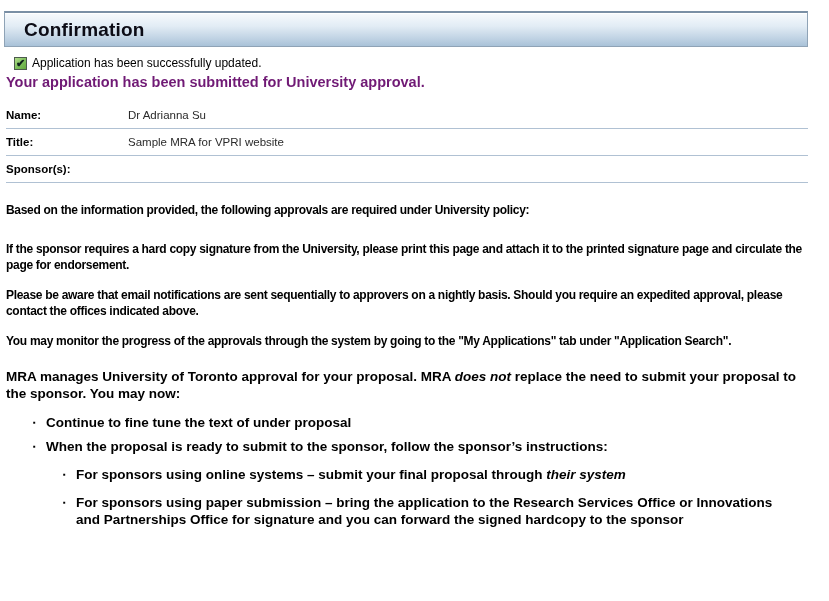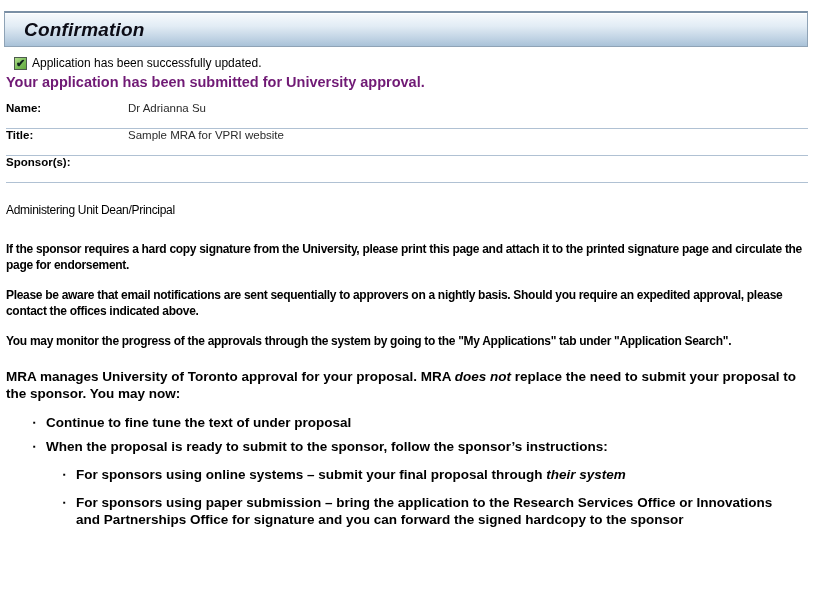--- a/index.html
+++ b/index.html
@@ -19,21 +19,20 @@
     width: 804px; height: 36px;
     border: 1px solid #8fa3b6;
     border-top: 2px solid #7a8fa5;
     background: linear-gradient(to bottom, #f7fafd 0%, #e2ecf5 40%, #bfd2e3 78%, #a9c2d8 100%);
     box-shadow: inset 0 1px 0 #ffffff;
     display: flex; align-items: center;
   }
   .title-bar .title {
     font-size: 19px;
     font-weight: bold;
-    font-style: italic;
     color: #0c0c16;
     padding-left: 19px;
     letter-spacing: 0.2px;
   }
 
   
   .content {
     position: absolute;
     left: 0; top: 47px;
     width: 829px;
@@ -64,20 +63,21 @@
     font-size: 14.5px;
     font-weight: bold;
     color: #701a75;
   }
 
   
   .details-table { margin-top: 12px; width: 802px; }
   .detail-row {
     display: flex;
     height: 27px;
+    align-items: center;
     border-bottom: 1px solid #b0c1d3;
     font-size: 11.5px;
   }
   .detail-label { width: 122px; font-weight: bold; color: #000; flex: 0 0 auto; }
   .detail-value { color: #2b2b2b; }
 
   
   .cond {
     font-size: 12px;
     line-height: 16px;
@@ -144,21 +144,21 @@
       <div class="detail-row">
         <div class="detail-label">Title:</div>
         <div class="detail-value">Sample MRA for VPRI website</div>
       </div>
       <div class="detail-row">
         <div class="detail-label">Sponsor(s):</div>
       </div>
     </div>
 
     <div class="approvals-block">
-      <div class="cond">Administering Unit Dean/Principal</div>
+      <div class="cond bold">Based on the information provided, the following approvals are required under University policy:</div>
     </div>
 
     <div class="cond bold para para-first">If the sponsor requires a hard copy signature from the University, please print this page and attach it to the printed signature page and circulate the page for endorsement.</div>
 
     <div class="cond bold para">Please be aware that email notifications are sent sequentially to approvers on a nightly basis. Should you require an expedited approval, please contact the offices indicated above.</div>
 
     <div class="cond bold para">You may monitor the progress of the approvals through the system by going to the "My Applications" tab under "Application Search".</div>
 
     <div class="mra-note"><span>MRA manages University of Toronto approval for your proposal. MRA </span><i>does not</i><span> replace the need to submit your proposal to the sponsor. You may now:</span></div>
 

